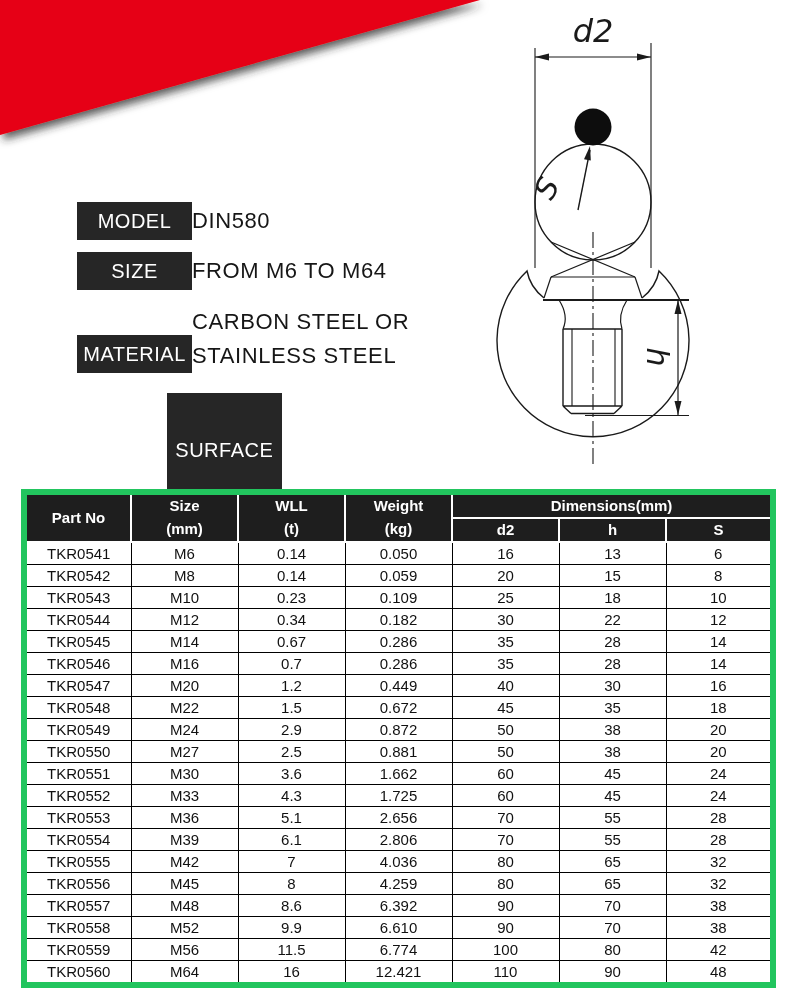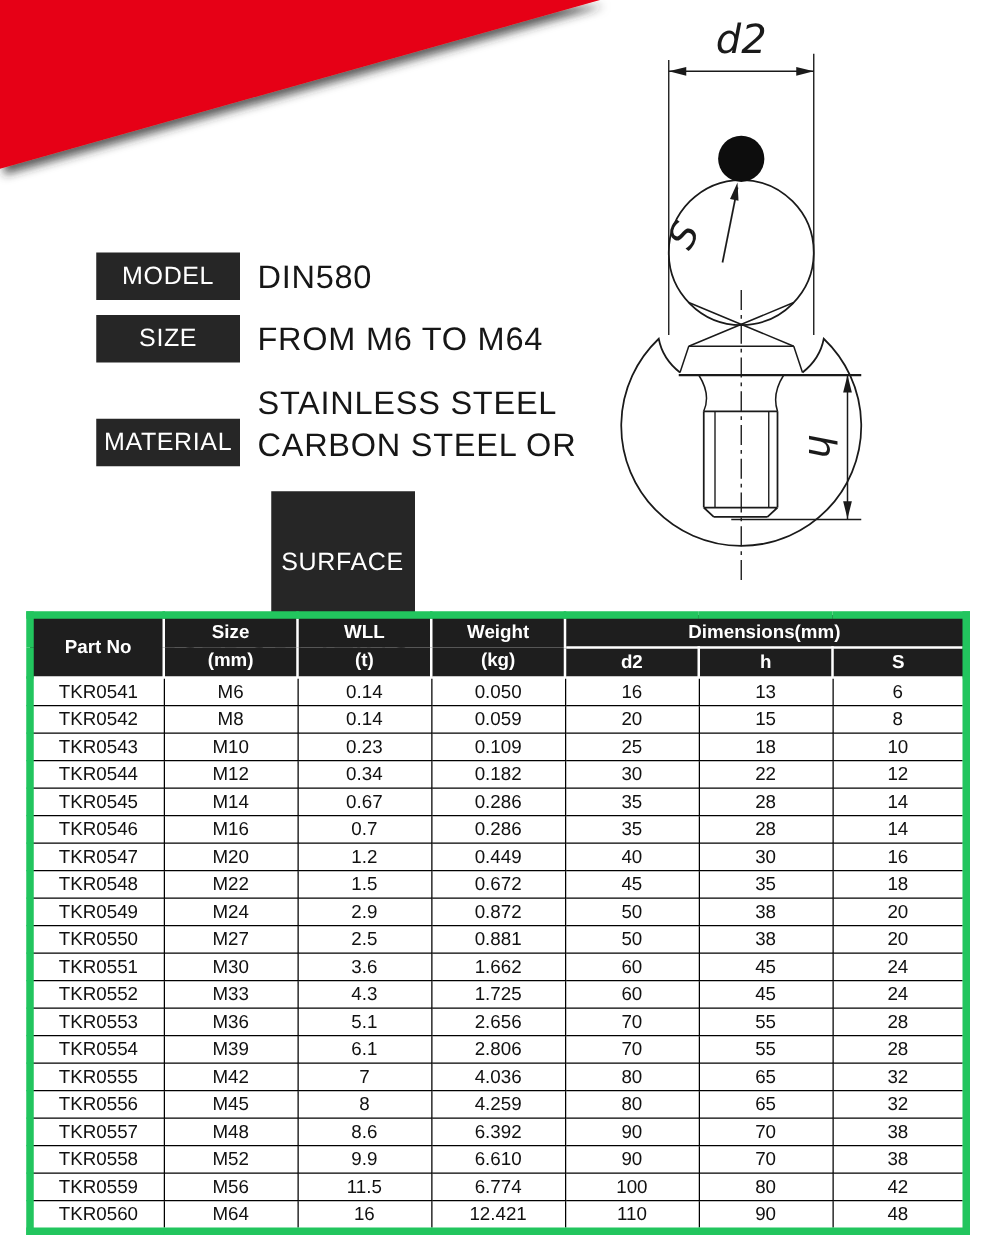--- a/index.html
+++ b/index.html
@@ -15,21 +15,21 @@
 
   
   .spec-row { position:absolute; left:77px; display:flex; align-items:flex-end; }
   .spec-label {
     width:115px; height:38px; flex:0 0 115px;
     background:#262626; color:#fff;
     display:flex; align-items:center; justify-content:center;
     font-size:20px; letter-spacing:0.5px;
   }
   .spec-value {
-    margin-left:14px; font-size:26px; color:#161616;
+    font-size:22px; color:#161616;
     height:38px; display:flex; align-items:center; white-space:nowrap;
     letter-spacing:0.6px;
   }
   .spec-value.multi {
     display:block; height:auto; line-height:34px; padding-top:3px;
   }
   .row-model    { top:202px; }
   .row-size     { top:252px; }
   .row-material { top:302px; }
   .row-surface  { top:393px;flex-direction:column; }
@@ -73,22 +73,22 @@
   <div class="spec-label">MODEL</div>
   <div class="spec-value">DIN580</div>
 </div>
 <div class="spec-row row-size">
   <div class="spec-label">SIZE</div>
   <div class="spec-value">FROM M6 TO M64</div>
 </div>
 <div class="spec-row row-material">
   <div class="spec-label">MATERIAL</div>
   <div class="spec-value multi">
+    <div>CARBON STEEL OR</div>
     <div>STAINLESS STEEL</div>
-    <div>CARBON STEEL OR</div>
   </div>
 </div>
 <div class="spec-row row-surface">
   <div class="spec-label">SURFACE</div>
   <div class="spec-value">ELECTROPLATING</div>
 </div>
 
 <svg class="drawing-svg" width="250" height="480" viewBox="470 0 250 480">
 
   <g stroke="#1a1a1a" fill="none" stroke-width="1.4">

